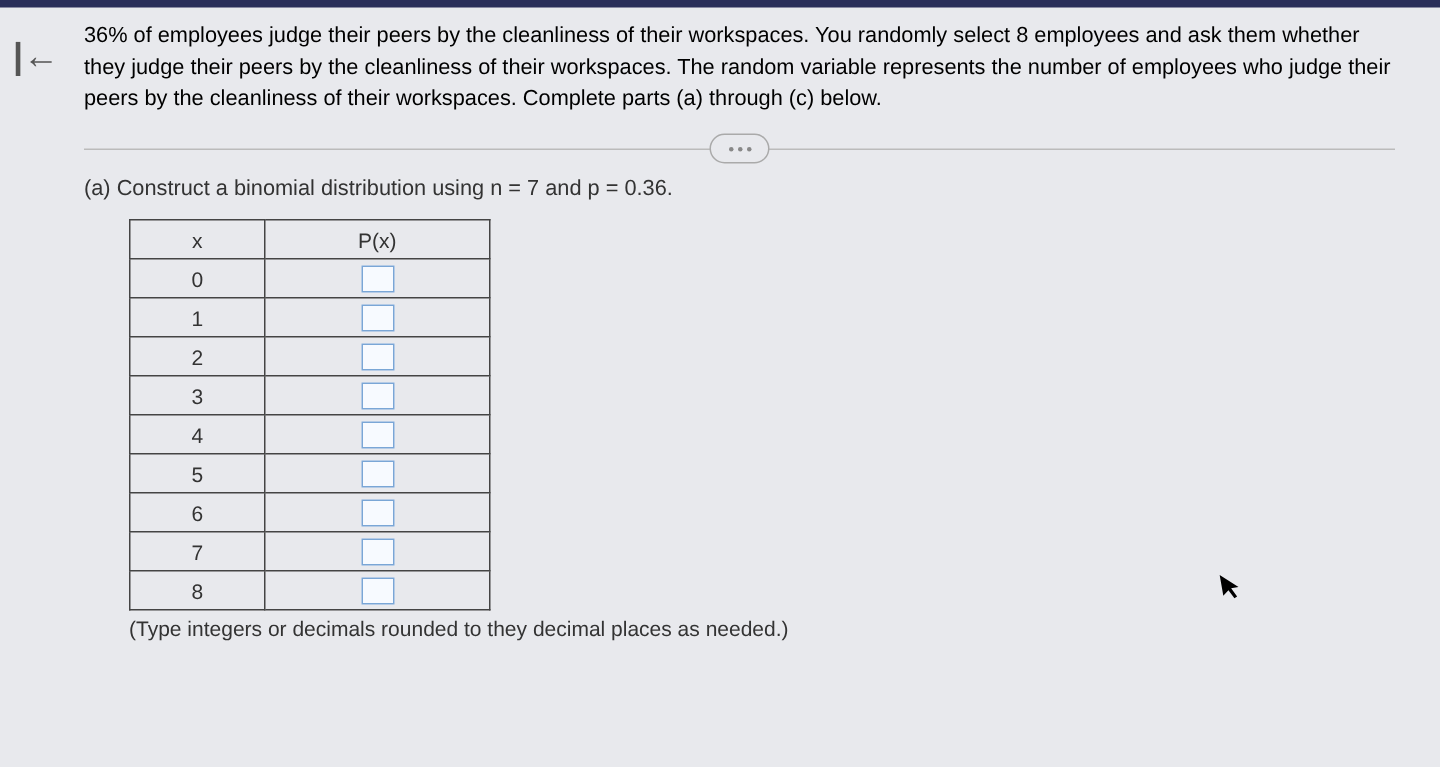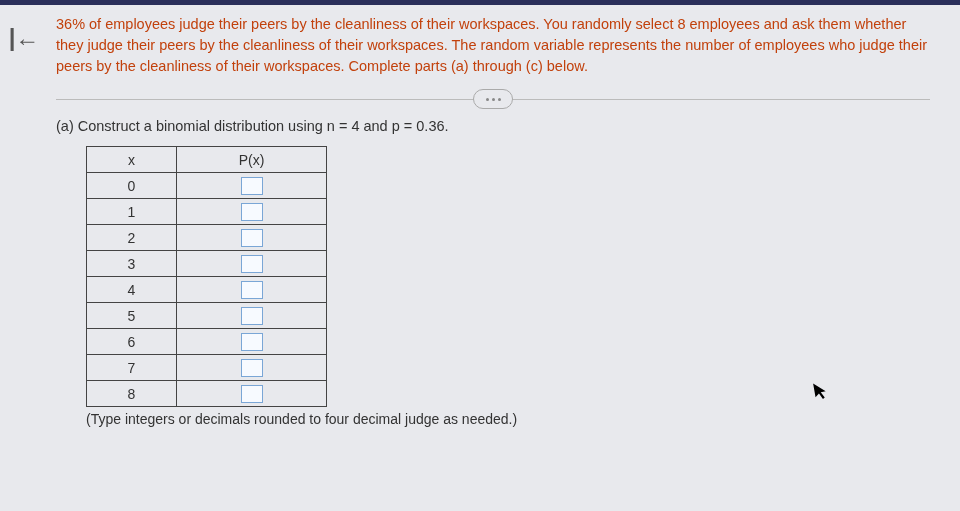--- a/index.html
+++ b/index.html
@@ -37,21 +37,21 @@
       cursor: pointer;
       line-height: 1;
     }
     .content {
       flex: 1;
       padding: 6px 30px 0 8px;
     }
     .question {
       line-height: 1.45;
       font-size: 14.5px;
-      color: #c2410c;
+      color: #000000;
     }
     .divider-wrap {
       position: relative;
       margin: 22px 0 18px 0;
     }
     .hr {
       border: none;
       border-top: 1px solid #bbb;
     }
     .pill {
@@ -134,21 +134,21 @@
 
     <div class="divider-wrap">
       <hr class="hr">
       <div class="pill">
         <span></span>
           <span></span>
           <span></span>
       </div>
     </div>
 
-    <div class="part-label">(a) Construct a binomial distribution using n = 4 and p = 0.36.</div>
+    <div class="part-label">(a) Construct a binomial distribution using n = 7 and p = 0.36.</div>
 
     <table class="dist">
       <tbody>
           <tr>
         <th class="x">x</th>
         <th class="px">P(x)</th>
       </tr>
       <tr>
         <td class="x">0</td>
         <td class="px"><span class="inputbox"></span></td>
@@ -181,21 +181,21 @@
         <td class="x">7</td>
         <td class="px"><span class="inputbox"></span></td>
       </tr>
       <tr>
         <td class="x">8</td>
         <td class="px"><span class="inputbox"></span></td>
       </tr>
     </tbody>
       </table>
 
-    <div class="footnote">(Type integers or decimals rounded to four decimal judge as needed.)</div>
+    <div class="footnote">(Type integers or decimals rounded to they decimal places as needed.)</div>
   </div>
 </div>
 
 <div class="cursor">
   <svg width="16" height="20" viewBox="0 0 16 20">
     <path d="M1 1 L1 15 L5 12 L8 18 L10 17 L7 11 L12 11 Z" fill="#000"></path>
   </svg>
 </div>
 
 </body></html>

